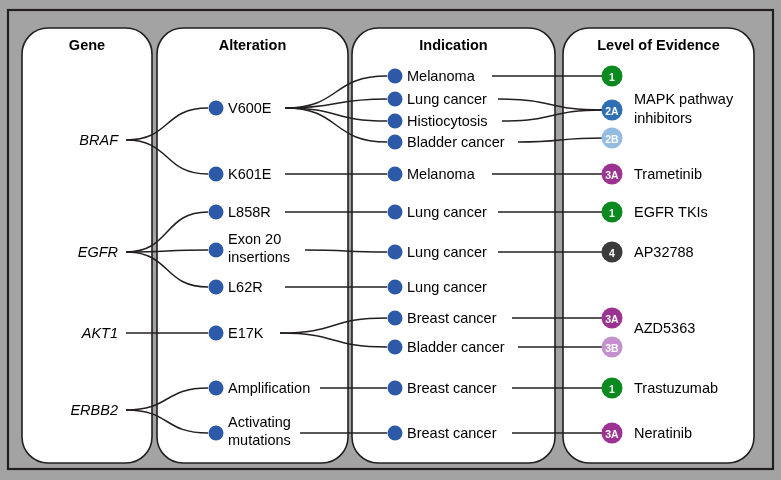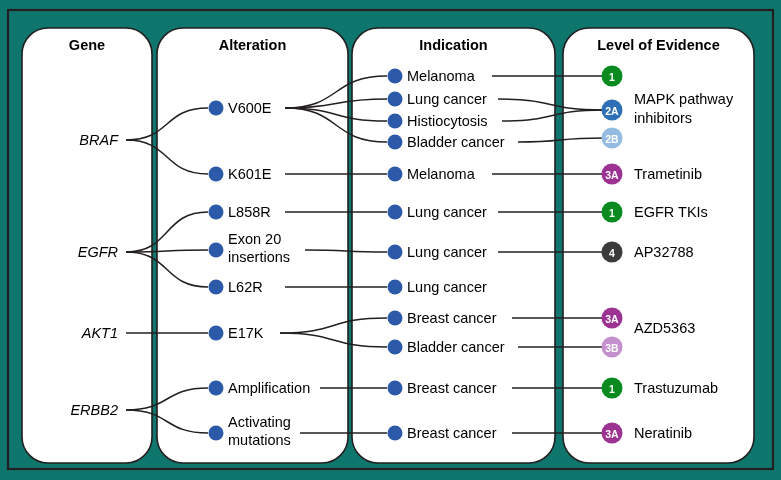--- a/index.html
+++ b/index.html
@@ -1,17 +1,17 @@
 <!DOCTYPE html>
 <html><head>
 <meta charset="utf-8">
 <style>
   html,body{margin:0;padding:0;background:#ffffff;}
   body{font-family:"Liberation Sans", sans-serif;}
-  #stage{position:relative;width:781px;height:480px;background:#0f766e;overflow:hidden;}
+  #stage{position:relative;width:781px;height:480px;background:#a3a3a3;overflow:hidden;}
   #svgroot{position:absolute;left:0;top:0;width:781px;height:480px;}
   .outer-frame{fill:none;stroke:#231f20;stroke-width:2.2;}
   .panel{fill:#ffffff;stroke:#231f20;stroke-width:1.6;}
   .link{fill:none;stroke:#231f20;stroke-width:1.5;}
   .hdr{font-family:"Liberation Sans", sans-serif;font-weight:bold;font-size:14.5px;fill:#000000;text-anchor:middle;}
   .gene-lbl{font-family:"Liberation Sans", sans-serif;font-style:italic;font-size:14.5px;fill:#000000;text-anchor:end;}
   .node-lbl{font-family:"Liberation Sans", sans-serif;font-size:14.5px;fill:#000000;text-anchor:start;}
   .drug-lbl{font-family:"Liberation Sans", sans-serif;font-size:14.5px;fill:#000000;text-anchor:start;}
   .badge-txt{font-family:"Liberation Sans", sans-serif;font-weight:bold;font-size:10.5px;fill:#ffffff;text-anchor:middle;dominant-baseline:central;}
 </style>

